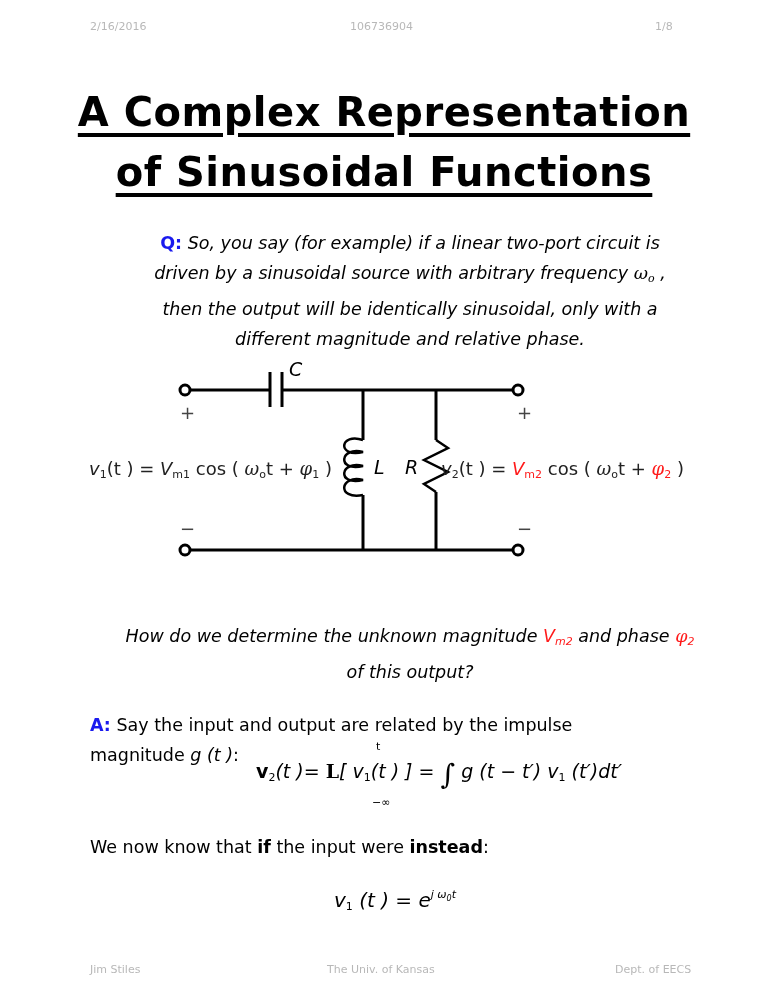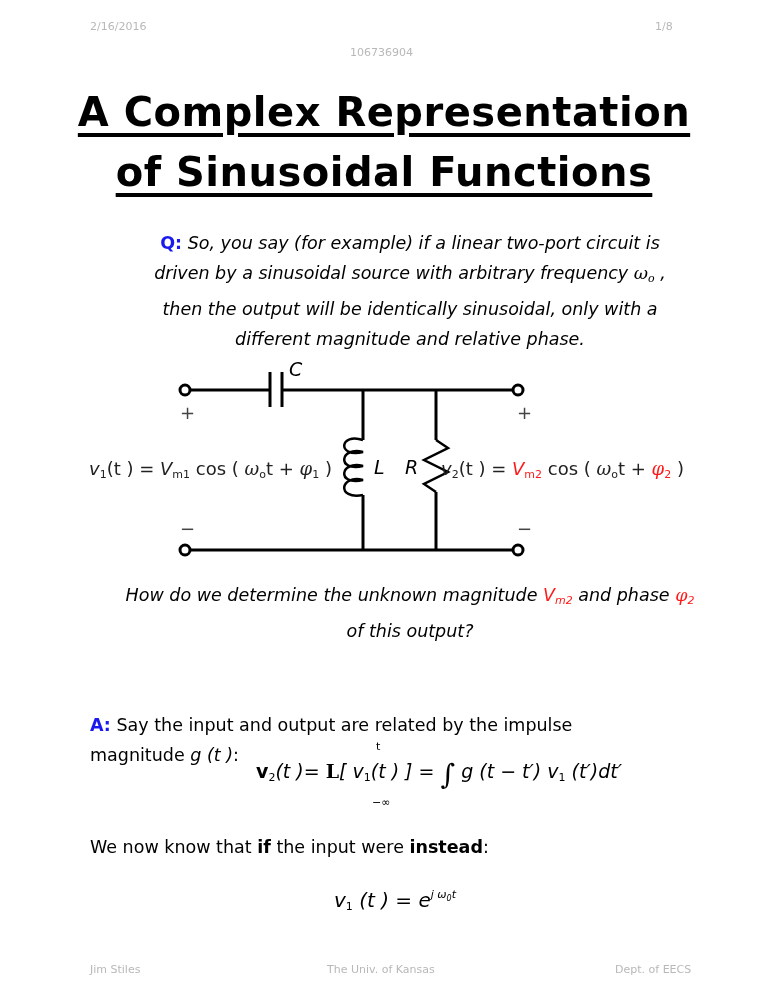--- a/index.html
+++ b/index.html
@@ -16,21 +16,21 @@
   sub { font-size:11px; vertical-align:-3px; }
   sup { font-size:11px; vertical-align:9px; }
   svg { position:absolute; left:0; top:0; }
   .sign { position:absolute; font-size:18px; color:#444; }
   .lbl { position:absolute; font-style:italic; font-size:19px; }
 </style>
 </head>
 <body>
 
 <div class="hdr" style="left:90px; top:20px;">2/16/2016</div>
-<div class="hdr" style="left:350px; top:20px;margin-top:26px;">106736904</div>
+<div class="hdr" style="left:350px; top:20px;">106736904</div>
 <div class="hdr" style="left:655px; top:20px;">1/8</div>
 
 <div class="title" style="top:85px;"><span>A Complex Representation</span></div>
 <div class="title" style="top:145px;"><span>of Sinusoidal Functions</span></div>
 
 <div class="para it" style="top:228px;">
   <span class="qa">Q:</span>
   <span>So, you say (for example) if a linear two-port circuit is</span><br>
   <span>driven by a sinusoidal source with arbitrary frequency</span>
   <span class="math"><span>ω</span><sub>o</sub></span><span> ,</span><br>
@@ -78,21 +78,21 @@
 <div class="eq" style="left:82px; top:458px;margin-left:7px;">
   <span class="it">v</span><sub>1</sub><span>(t ) =</span>
   <span class="it">V</span><sub>m1</sub><span> cos ( </span><span class="math it">ω</span><sub>o</sub><span>t  + </span><span class="math it">φ</span><sub>1</sub><span> )</span>
 </div>
 
 <div class="eq" style="left:441px; top:458px;">
   <span class="it">v</span><sub>2</sub><span>(t ) =</span>
   <span class="it red">V</span><sub class="red">m2</sub><span> cos ( </span><span class="math it">ω</span><sub>o</sub><span>t  + </span><span class="math it red">φ</span><sub class="red">2</sub><span> )</span>
 </div>
 
-<div class="para it" style="top:580px;">
+<div class="para it" style="top:621px;">
   <span>How do we determine the unknown magnitude </span><span class="red">V</span><sub class="red">m2</sub><span>  and phase </span><span class="math red">φ</span><sub class="red">2</sub><br>
   <span>of this output?</span>
 </div>
 
 <div class="para" style="top:690px;margin-top:20px;">
   <span class="qa it">A:</span>
   <span>Say the input and output are related by the impulse</span><br>
   <span>magnitude </span><span class="it">g (t )</span><span>:</span>
 </div>
 

